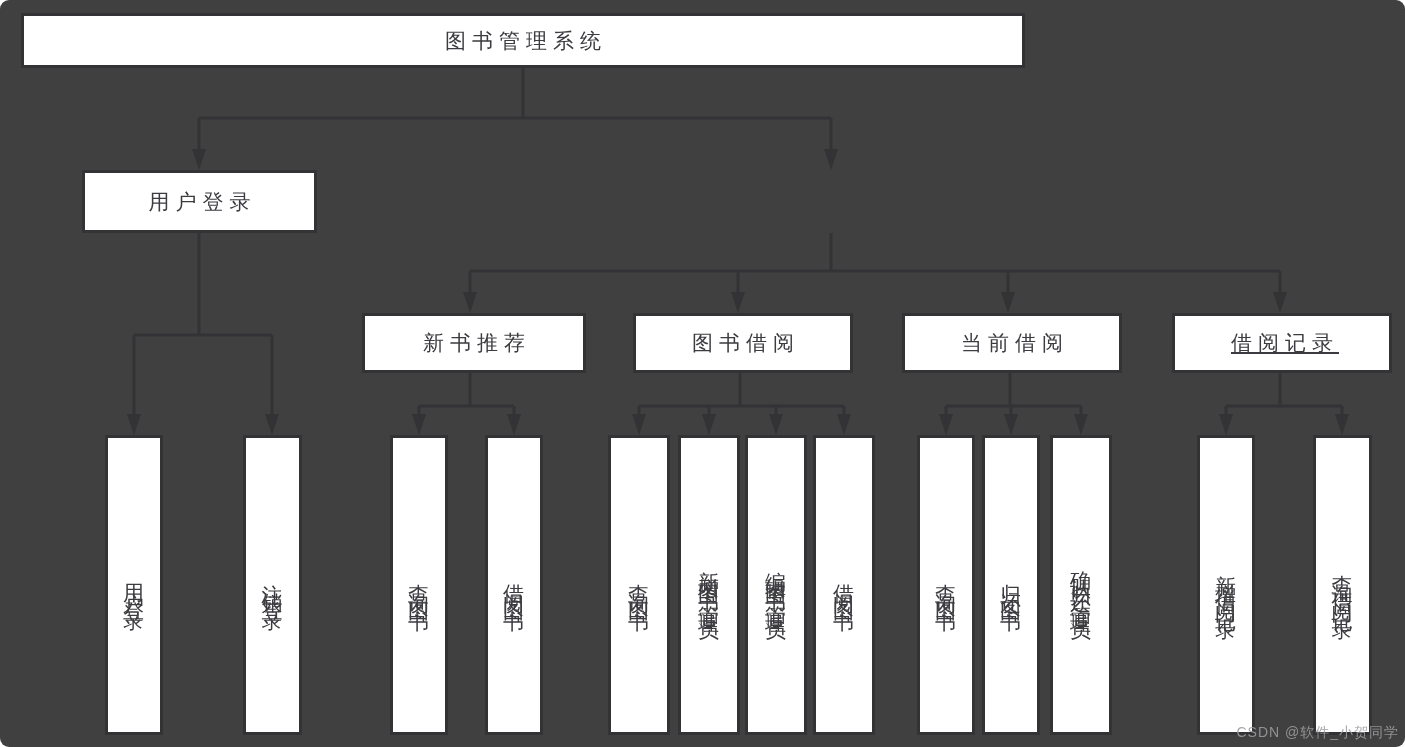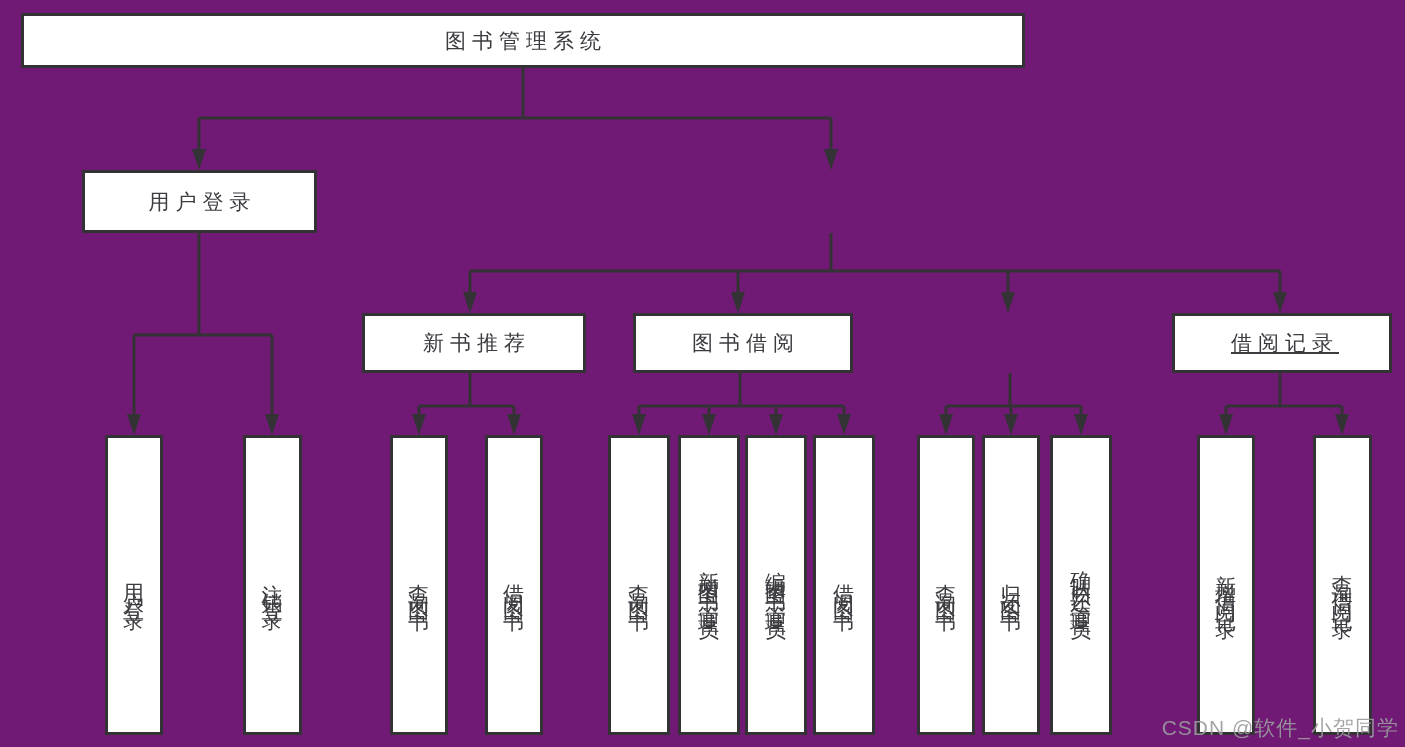--- a/index.html
+++ b/index.html
@@ -1,18 +1,18 @@
 <!DOCTYPE html>
 <html><head>
 <meta charset="utf-8">
 <style>
   html,body{margin:0;padding:0;background:#ffffff;}
   body{font-family:"Liberation Sans","DejaVu Sans",sans-serif;}
   .canvas{
-    position:relative;width:1405px;height:747px;background:#701a75;overflow:hidden;
+    position:relative;width:1405px;height:747px;background:#404040;overflow:hidden;border-radius:9px;
   }
   .wires{position:absolute;left:0;top:0;z-index:1;}
   .node{
     position:absolute;box-sizing:border-box;background:#ffffff;
     border:3px solid #333336;color:#3b3b40;
     display:flex;align-items:center;justify-content:center;
     z-index:2;
   }
   .node .lbl{white-space:nowrap;}
   .h .lbl{font-size:21px;letter-spacing:6px;text-indent:6px;}
@@ -38,21 +38,21 @@
   .l-6{left:678px;width:62px;}
   .l-7{left:745px;width:62px;}
   .l-8{left:813px;width:62px;}
   .l-9{left:917px;width:58px;}
   .l-10{left:982px;width:58px;}
   .l-11{left:1050px;width:62px;}
   .l-12{left:1197px;width:58px;}
   .l-13{left:1313px;width:59px;}
   .watermark{
     position:absolute;right:6px;bottom:5px;z-index:3;
-    font-size:21px;color:#9b9b9e;opacity:.9;letter-spacing:1px;
+    font-size:14px;color:#9b9b9e;opacity:.9;letter-spacing:1px;
   }
 </style>
 </head>
 <body>
 
 <div class="canvas">
 
   <svg class="wires" width="1405" height="747" viewBox="0 0 1405 747">
     <path fill="none" stroke="#333336" stroke-width="3" d="M523 68 V118 M199 118 H831 M199 118 V151 M831 118 V151
              M199 233 V335 M134 335 H272 M134 335 V416 M272 335 V416
@@ -79,20 +79,23 @@
 
   <div class="node h n-login">
     <span class="lbl">用户登录</span>
   </div>
 
   <div class="node h n-newbook">
     <span class="lbl">新书推荐</span>
   </div>
   <div class="node h n-bookborrow">
     <span class="lbl">图书借阅</span>
+  </div>
+  <div class="node h n-current">
+    <span class="lbl">当前借阅</span>
   </div>
   <div class="node h n-records">
     <span class="lbl">借阅记录</span>
   </div>
 
   <div class="node v leaf l-1">
     <span class="lbl">用户登录</span>
   </div>
   <div class="node v leaf l-2">
     <span class="lbl">注销登录</span>

